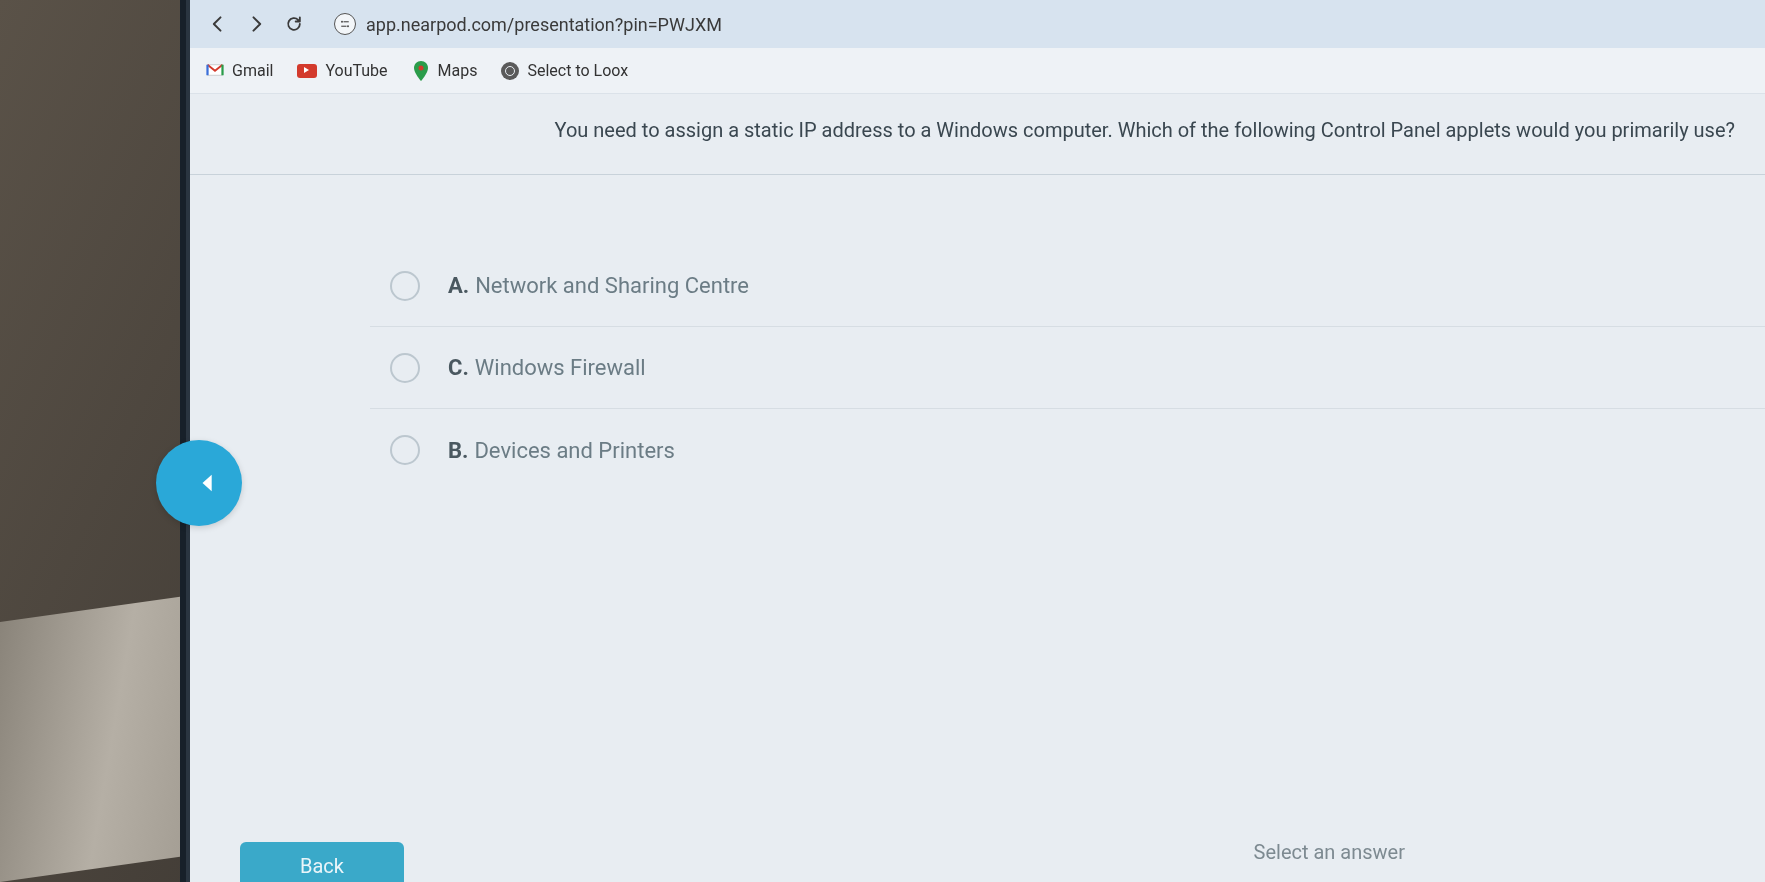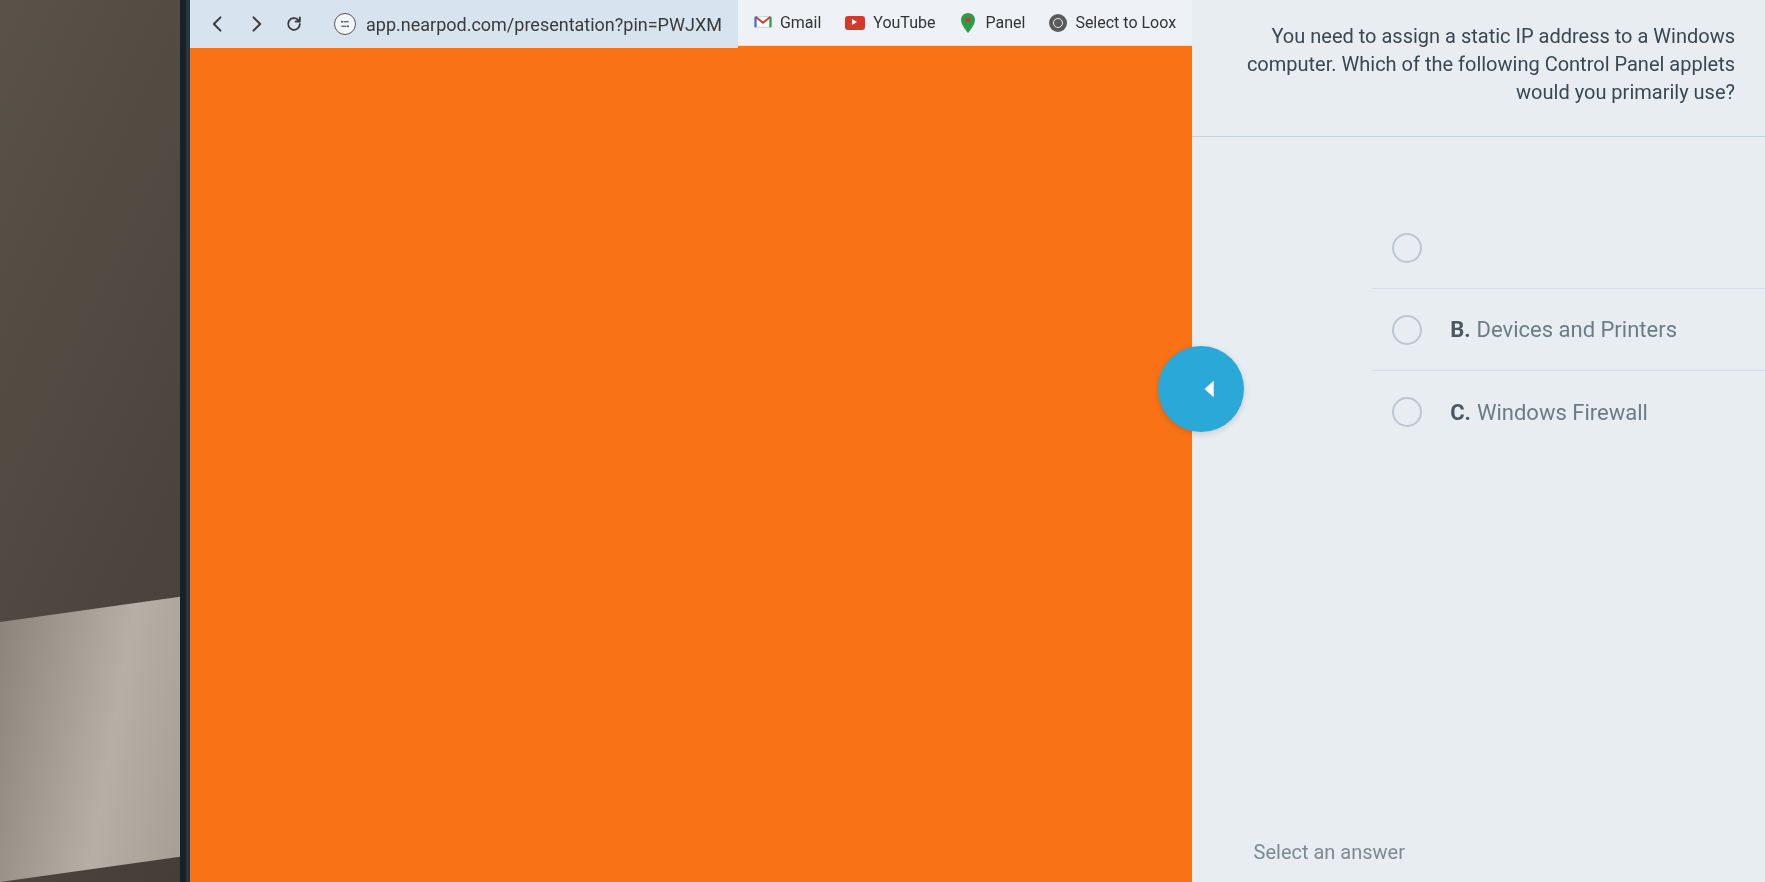--- a/index.html
+++ b/index.html
@@ -36,21 +36,21 @@
     border-left: 6px solid #172029;
   }
   .viewport {
     position: absolute;
     left: 4px;
     top: 0;
     right: 0;
     bottom: 0;
     background: #f97316;
     display: flex;
-    flex-direction: row;
+    flex-direction: column;
   }
   .browser-bar {
     display: flex;
     align-items: center;
     gap: 14px;
     padding: 8px 16px;
     background: #d7e3ef;
     height: 48px;
   }
   .nav-btn {
@@ -301,21 +301,21 @@
         <span class="bm-icon yt-icon"></span>
         <span>YouTube</span>
       </div>
       <div class="bookmark">
         <span class="bm-icon maps-icon">
           <svg viewBox="0 0 14 20">
               <path d="M7 0C3 0 0 3 0 7c0 5 7 13 7 13s7-8 7-13c0-4-3-7-7-7z" fill="#2a9c4a"></path>
               <circle cx="7" cy="7" r="2.5" fill="#d33a2c"></circle>
             </svg>
         </span>
-        <span>Panel</span>
+        <span>Maps</span>
       </div>
       <div class="bookmark">
         <span class="bm-icon globe-icon"></span>
         <span>Select to Loox</span>
       </div>
     </div>
 
     <div class="content">
 
       <div class="question-header">
@@ -325,32 +325,40 @@
 
       <div class="prev-circle">
         <svg viewBox="0 0 24 24">
             <path d="M16 3L6 12l10 9z" fill="#fff"></path>
           </svg>
       </div>
 
       <div class="options-wrap">
         <div class="option">
           <span class="radio"></span>
-        </div>
-        <div class="option">
-          <span class="radio"></span>
           <span class="opt-text">
-            <span class="opt-letter">B.</span><span>Devices and Printers</span>
+            <span class="opt-letter">A.</span><span>Network and Sharing Centre</span>
           </span>
         </div>
         <div class="option">
           <span class="radio"></span>
           <span class="opt-text">
             <span class="opt-letter">C.</span><span>Windows Firewall</span>
           </span>
         </div>
-      </div>
-
+        <div class="option">
+          <span class="radio"></span>
+          <span class="opt-text">
+            <span class="opt-letter">B.</span><span>Devices and Printers</span>
+          </span>
+        </div>
+      </div>
+
+      <div class="footer">
+        <div class="back-btn">
+          <span>Back</span>
+        </div>
+      </div>
       <div class="select-hint">Select an answer</div>
 
     </div>
   </div>
 </div>
 
 </body></html>

